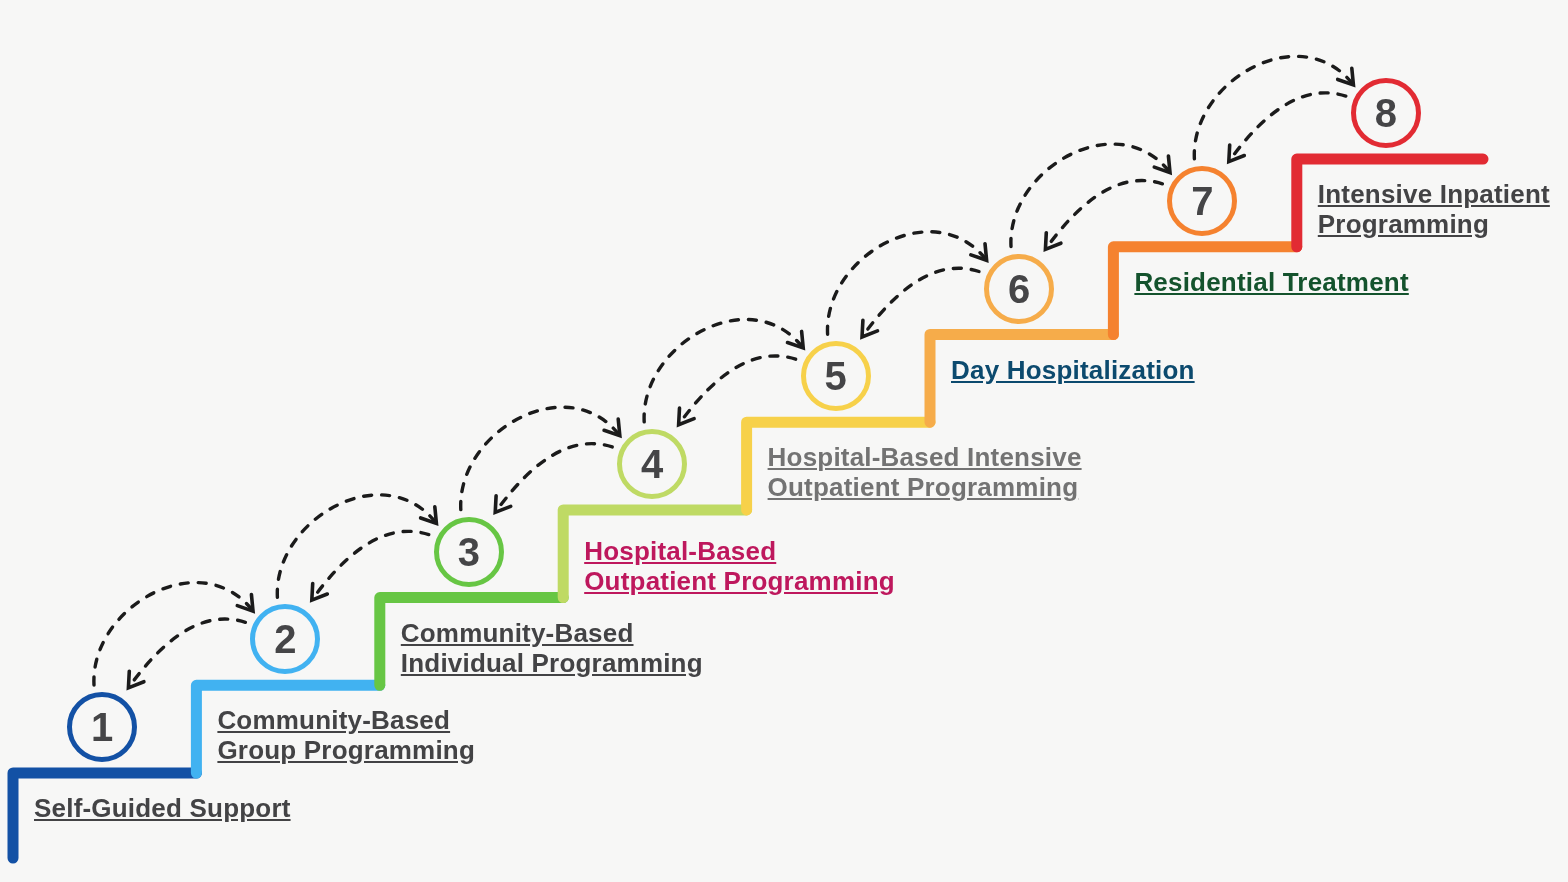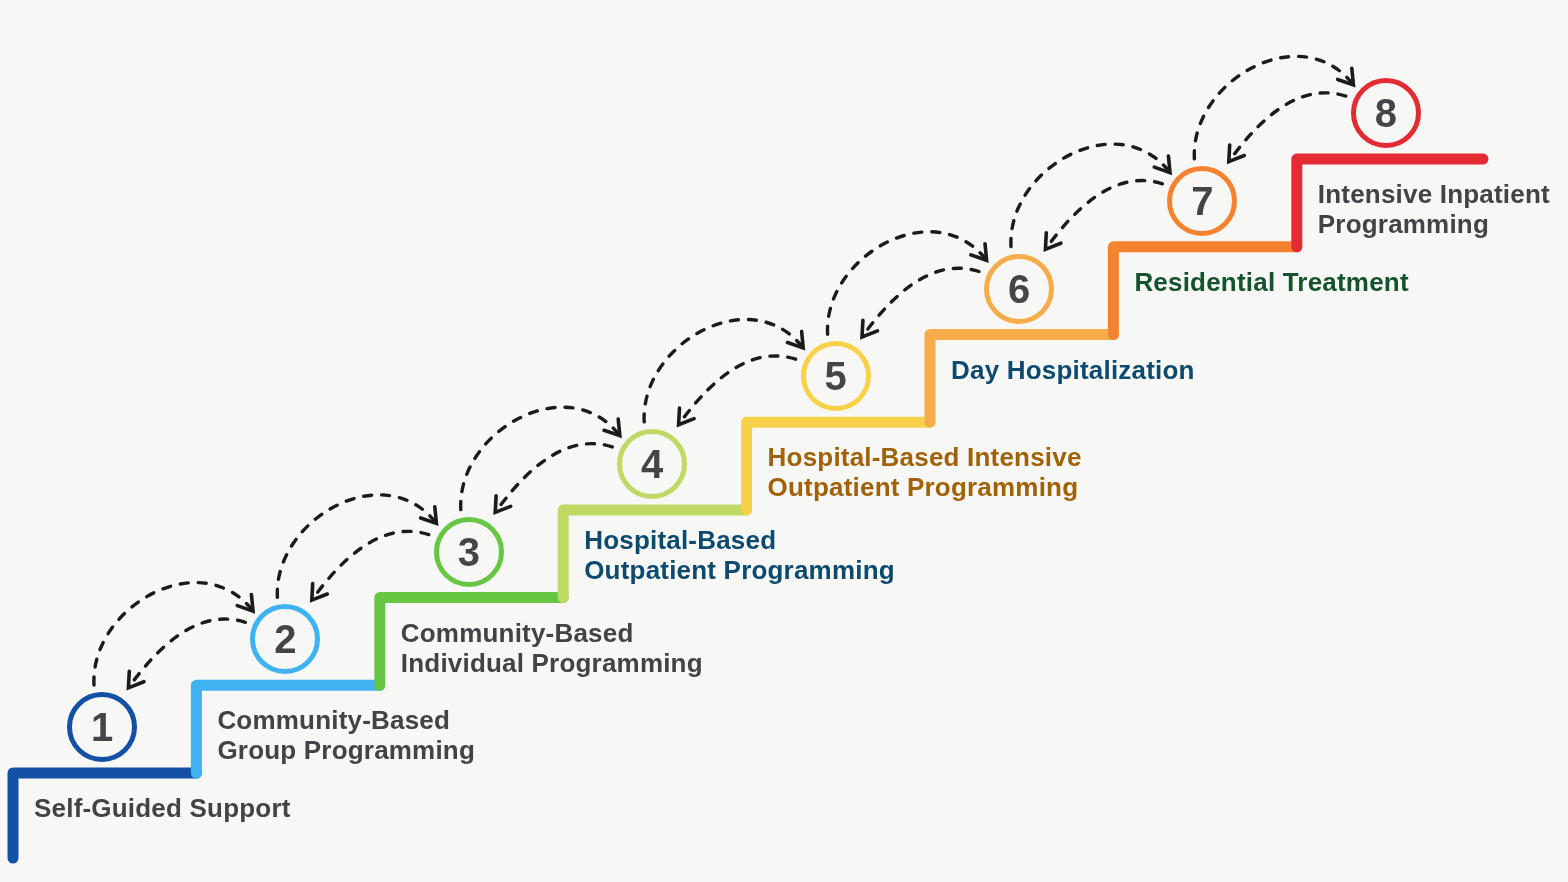--- a/index.html
+++ b/index.html
@@ -40,20 +40,21 @@
     line-height: 1;
   }
   .step-label {
     position: absolute;
     font-size: 26px;
     font-weight: bold;
     color: #434345;
     line-height: 30px;
     white-space: pre-line;
     letter-spacing: 0.2px;
+    text-decoration: underline;
   }
 </style>
 </head>
 <body>
 
 <div class="stage">
   <svg class="scene" id="scene-svg" viewBox="0 0 1568 882" xmlns="http://www.w3.org/2000/svg">
       <defs>
         <marker id="ah" markerUnits="userSpaceOnUse" markerWidth="26" markerHeight="26" refX="16" refY="13" orient="auto">
           <path d="M3,4 L17,13 L3,22" fill="none" stroke="#1b1b1b" stroke-width="3.6" stroke-linecap="round"></path>
@@ -93,26 +94,26 @@
       <div class="step-label" style="left: 217.4px; top: 705.3px; color: rgb(67, 67, 69);">Community-Based
 Group Programming</div>
       <div class="step-circle" style="left: 433.8px; top: 516.6px; border-color: rgb(103, 198, 68);">
         <span class="num">3</span>
       </div>
       <div class="step-label" style="left: 400.8px; top: 617.6px; color: rgb(67, 67, 69);">Community-Based
 Individual Programming</div>
       <div class="step-circle" style="left: 617.2px; top: 428.9px; border-color: rgb(191, 218, 100);">
         <span class="num">4</span>
       </div>
-      <div class="step-label" style="left: 584.2px; top: 525px; color: #0c4a6e;">Hospital-Based
+      <div class="step-label" style="left: 584.2px; top: 536px; color: #be185d;">Hospital-Based
 Outpatient Programming</div>
       <div class="step-circle" style="left: 800.6px; top: 341.2px; border-color: rgb(247, 209, 74);">
         <span class="num">5</span>
       </div>
-      <div class="step-label" style="left: 767.6px; top: 442.2px; color: #a16207;">Hospital-Based Intensive
+      <div class="step-label" style="left: 767.6px; top: 442.2px; color: #737373;">Hospital-Based Intensive
 Outpatient Programming</div>
       <div class="step-circle" style="left: 984px; top: 253.5px; border-color: rgb(246, 172, 74);">
         <span class="num">6</span>
       </div>
       <div class="step-label" style="left: 951px; top: 354.5px; color: #0c4a6e;">Day Hospitalization</div>
       <div class="step-circle" style="left: 1167.4px; top: 165.8px; border-color: rgb(245, 130, 47);">
         <span class="num">7</span>
       </div>
       <div class="step-label" style="left: 1134.4px; top: 266.8px; color: #14532d;">Residential Treatment</div>
       <div class="step-circle" style="left: 1350.8px; top: 78.1px; border-color: rgb(226, 43, 51);">

